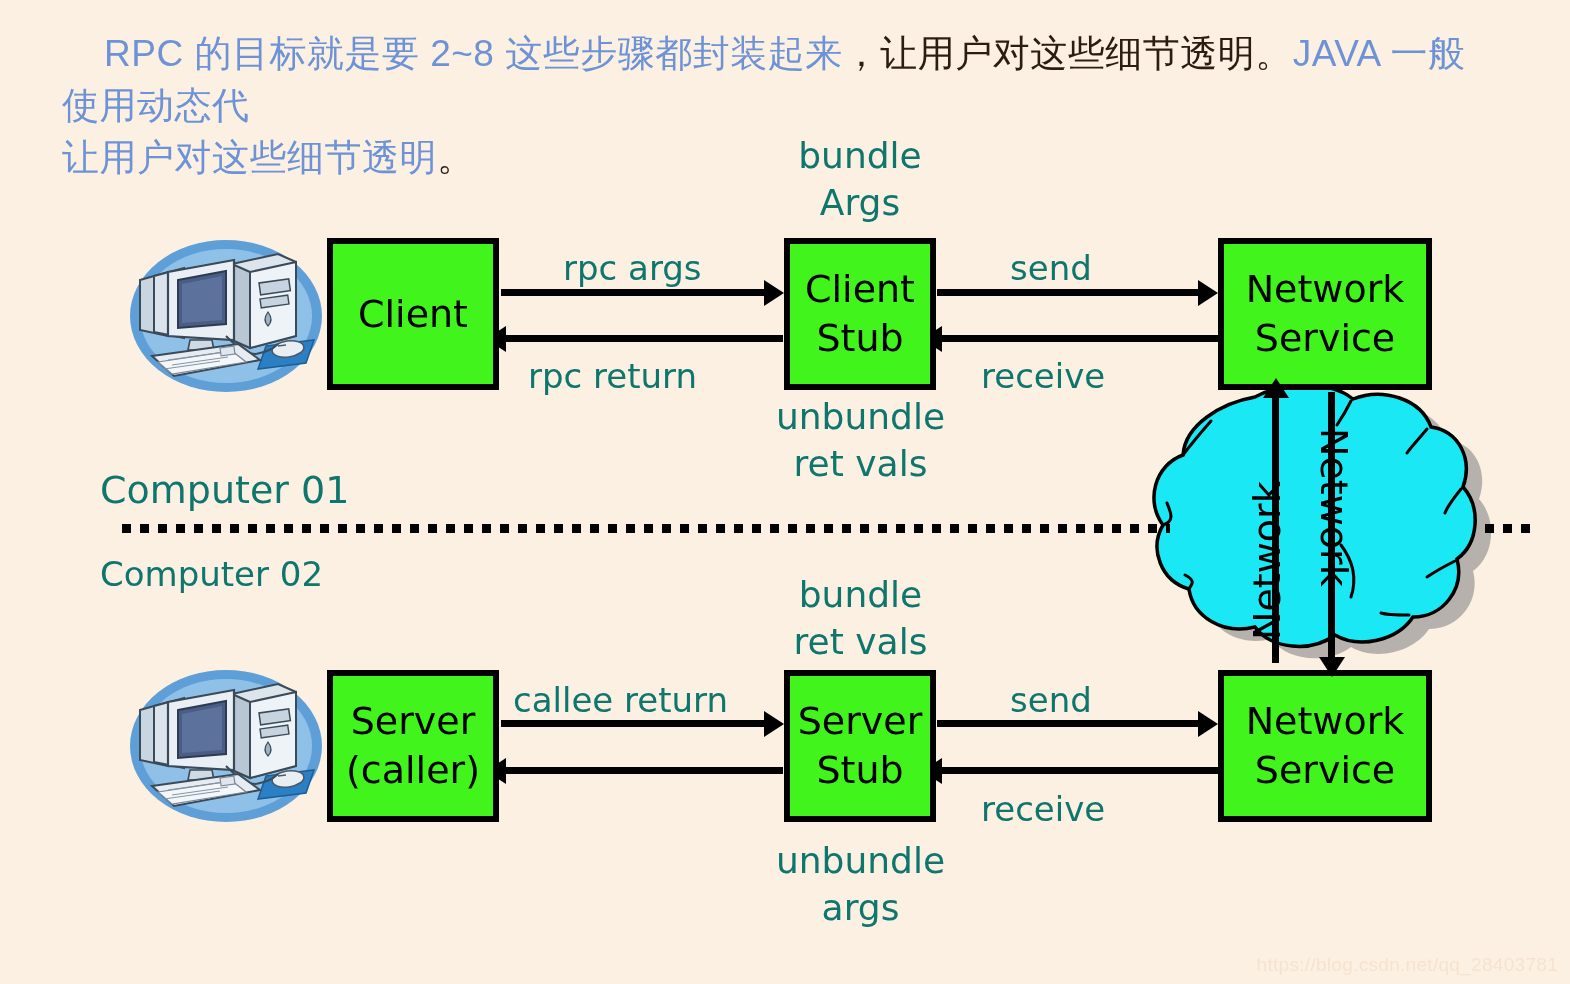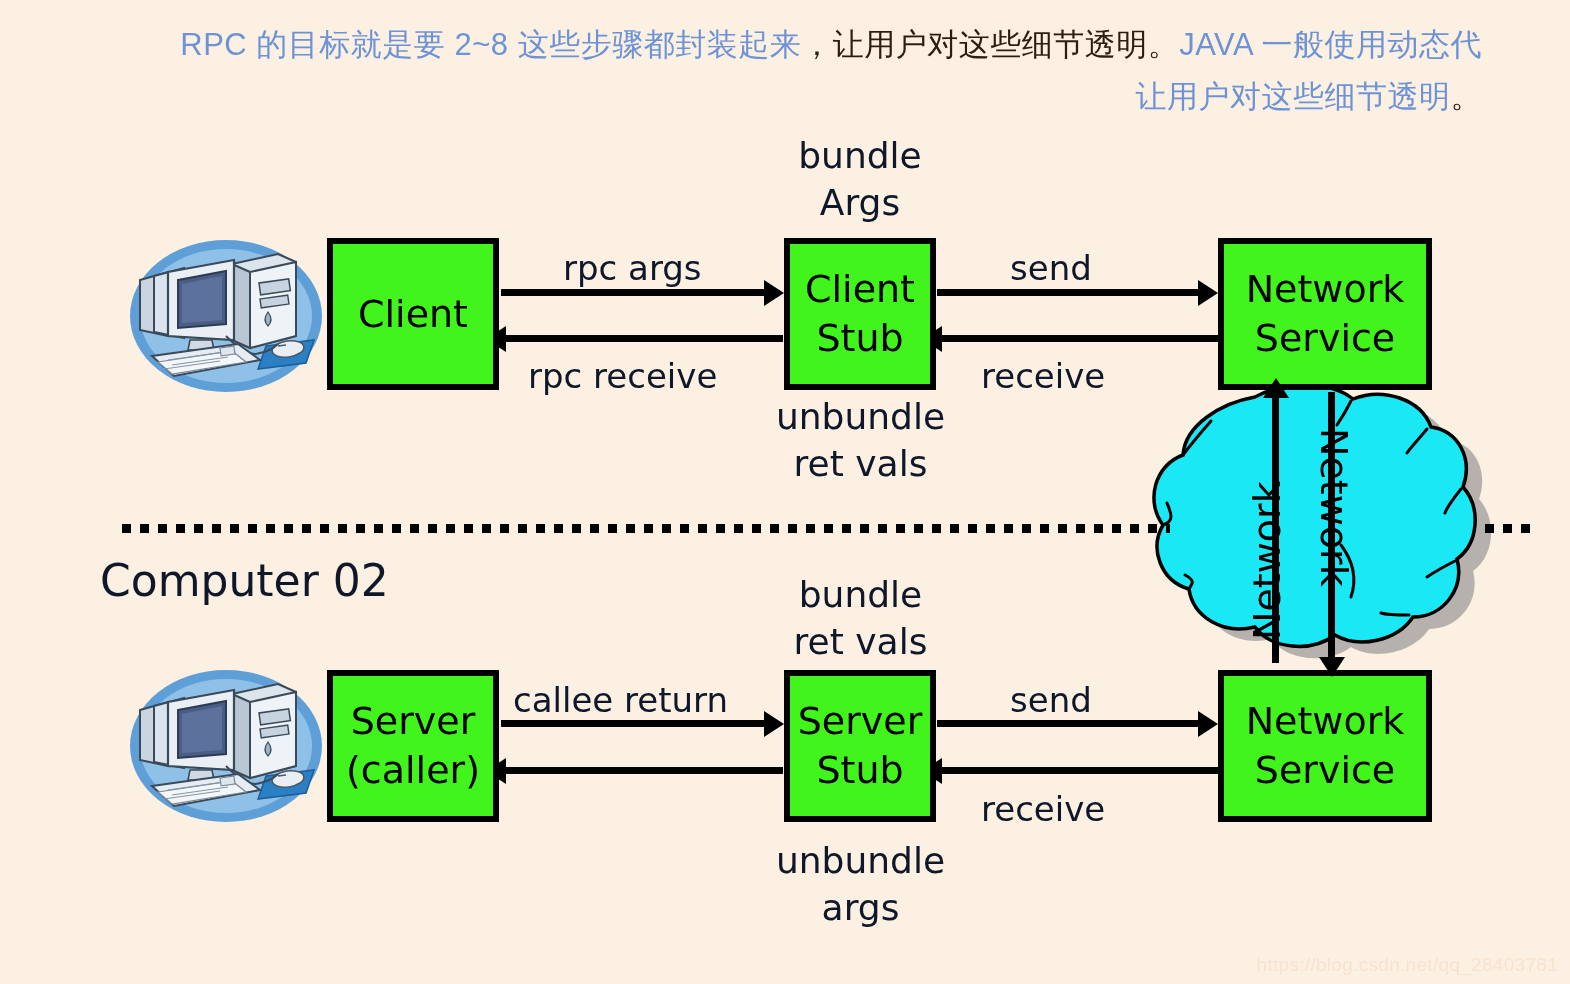--- a/index.html
+++ b/index.html
@@ -18,28 +18,27 @@
     position: relative;
     width: 1570px;
     height: 984px;
     background: #fcf0e2;
   }
 
   
   .header-text {
     position: absolute;
     left: 62px;
-    top: 19px;
+    top: 28px;
     width: 1420px;
     font-family: "Liberation Sans", sans-serif;
-    font-size: 31px;
+    font-size: 37px;
     line-height: 52px;
     color: #6d93d6;
     letter-spacing: 0.5px;
-    text-align: right;
   }
   .header-text .indent { display: inline-block; width: 42px; }
   .header-text .dark { color: #2b1d12; }
 
   
   .gbox {
     position: absolute;
     background: #41f41b;
     border: 6px solid #000000;
     box-sizing: border-box;
@@ -54,21 +53,21 @@
     letter-spacing: 0px;
     z-index: 6;
   }
   .gbox span { display: block; white-space: nowrap; }
 
   
   .lbl {
     position: absolute;
     font-family: "DejaVu Sans", sans-serif;
     font-size: 34px;
-    color: #0f172a;
+    color: #0f766e;
     white-space: nowrap;
     line-height: 1.3;
     z-index: 7;
   }
   .lbl.big { font-size: 36px; }
   .lbl.center { text-align: center; }
 
   
   .arrow-h {
     position: absolute;
@@ -275,21 +274,21 @@
   </div>
 
   <div class="arrow-h" style="left:501px; top:289px; width:266px;">
     <span class="head-r"></span>
   </div>
   <div class="lbl" style="left:563px; top:246px;">rpc args</div>
 
   <div class="arrow-h" style="left:503px; top:335px; width:280px;">
     <span class="head-l"></span>
   </div>
-  <div class="lbl" style="left:528px; top:354px;">rpc receive</div>
+  <div class="lbl" style="left:528px; top:354px;">rpc return</div>
 
   <div class="gbox" style="left:784px; top:238px; width:152px; height:152px;">
     <span>Client</span>
     <span>Stub</span>
   </div>
 
   <div class="lbl big center" style="left:760px; top:133px; width:200px;">
     <div>bundle</div>
     <div>Args</div>
   </div>
@@ -307,25 +306,26 @@
   <div class="arrow-h" style="left:939px; top:335px; width:280px;">
     <span class="head-l"></span>
   </div>
   <div class="lbl" style="left:981px; top:354px;">receive</div>
 
   <div class="gbox" style="left:1218px; top:238px; width:214px; height:152px;">
     <span>Network</span>
     <span>Service</span>
   </div>
 
+  <div class="lbl big" style="left:100px; top:466px; font-size:38px;">Computer 01</div>
 
   <div class="divider" style="left:122px; top:524px; width:1048px;"></div>
   <div class="divider" style="left:1485px; top:524px; width:45px;"></div>
 
-  <div class="lbl big" style="left:100px; top:552px; font-size:44px;">Computer 02</div>
+  <div class="lbl big" style="left:100px; top:552px; font-size:34px;">Computer 02</div>
 
   <div class="pc" style="left:128px; top:666px; width:196px; height:158px;">
     <svg width="196" height="158" viewBox="0 0 196 158">
       <ellipse cx="98" cy="80" rx="96" ry="76" fill="#5f9fd8"></ellipse>
       <ellipse cx="98" cy="80" rx="86" ry="67" fill="#8fc1e8"></ellipse>
       <path d="M 138 110 L 186 104 L 178 127 L 130 133 Z" fill="#2b7fc4" stroke="#1b5f96" stroke-width="1.5"></path>
       <ellipse cx="160" cy="113" rx="16" ry="8" transform="rotate(-8 160 113)" fill="#e9eef3" stroke="#4a5a6a" stroke-width="1.6"></ellipse>
       <path d="M 150 110 L 158 109" stroke="#4a5a6a" stroke-width="1.4"></path>
       <path d="M 104 28 L 150 18 L 168 26 L 168 100 L 122 112 L 104 104 Z" fill="#dde5ec" stroke="#3b4a58" stroke-width="2"></path>
       <path d="M 104 28 L 122 36 L 122 112 L 104 104 Z" fill="#b9c7d4" stroke="#3b4a58" stroke-width="2"></path>

